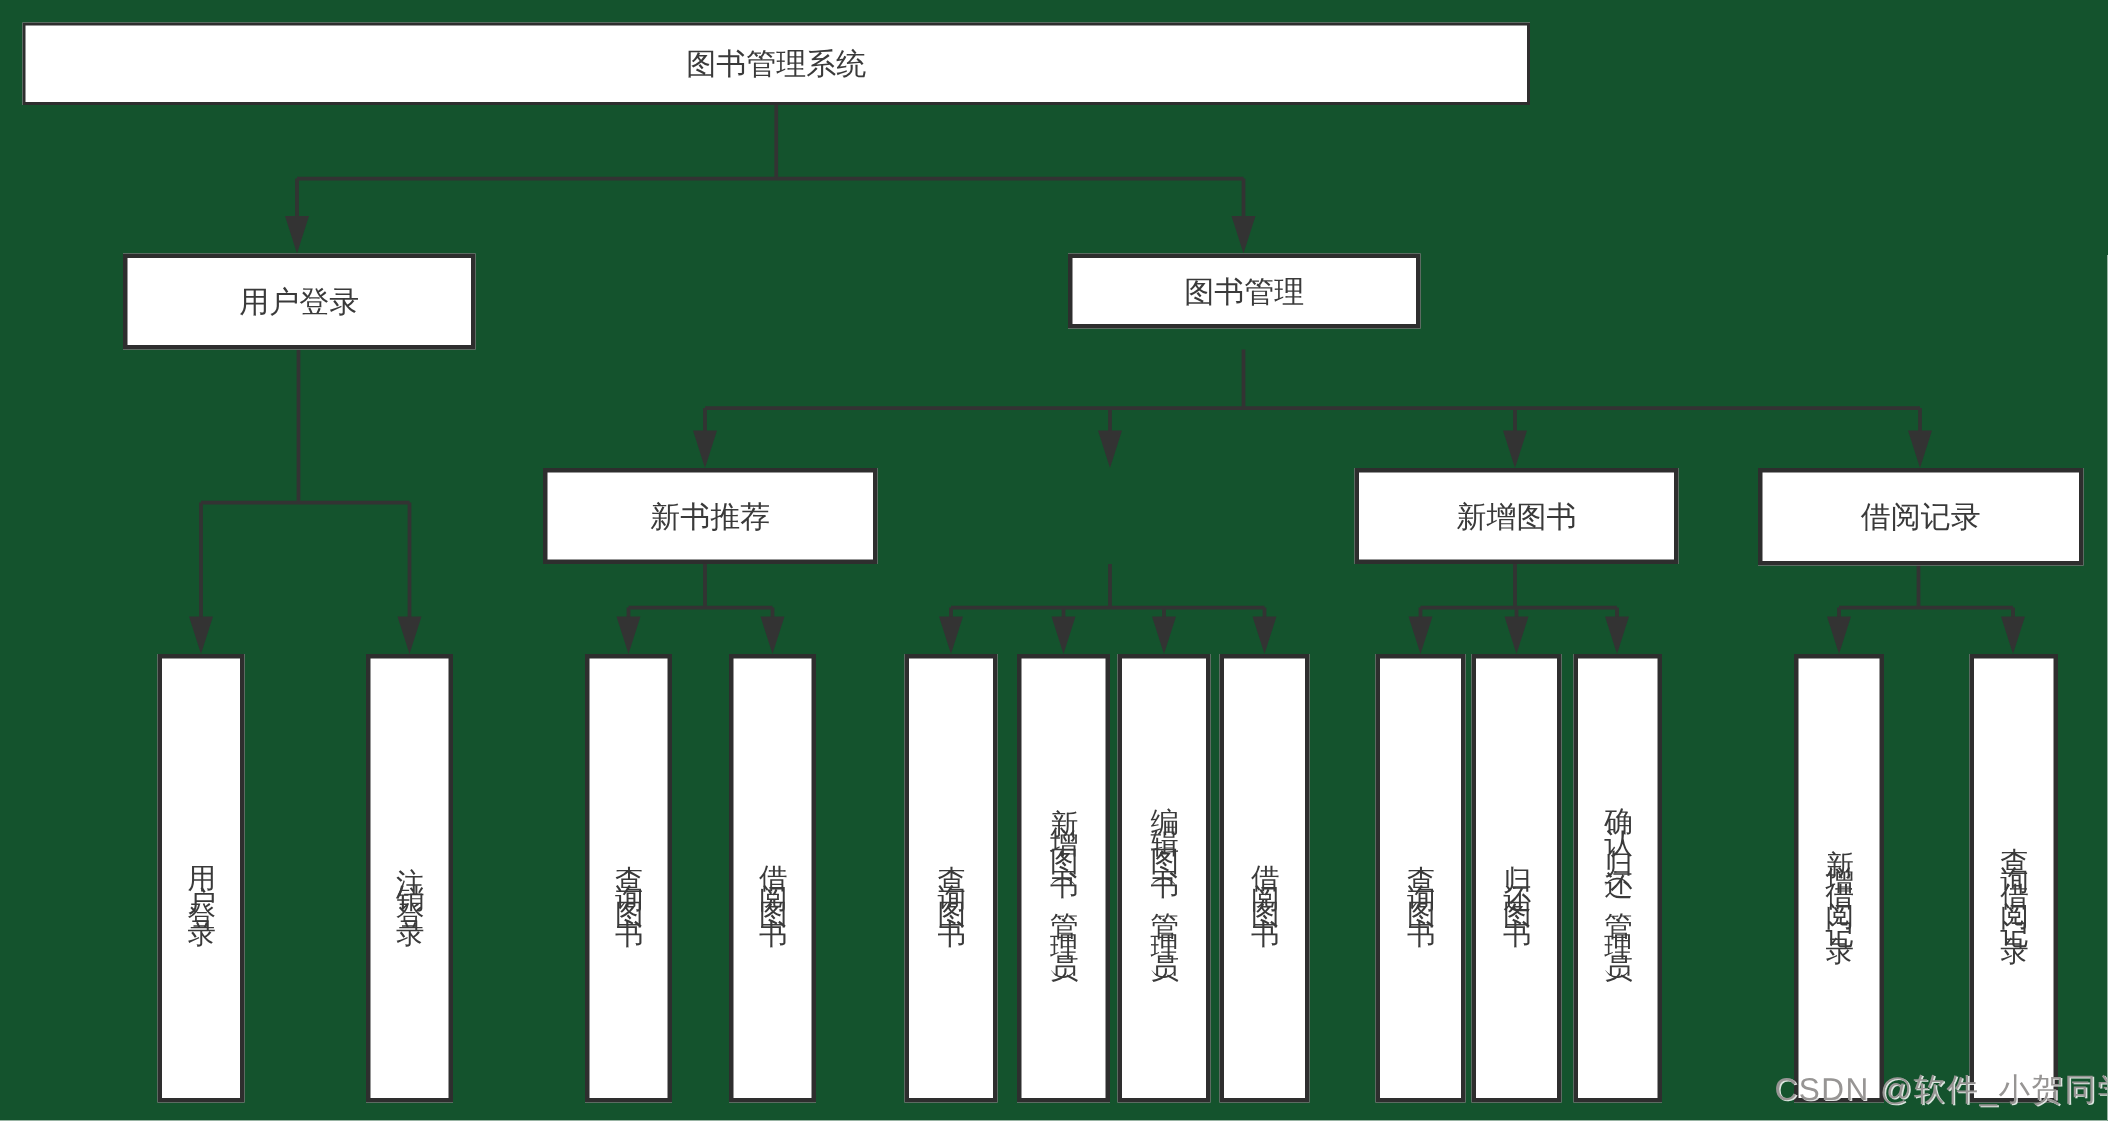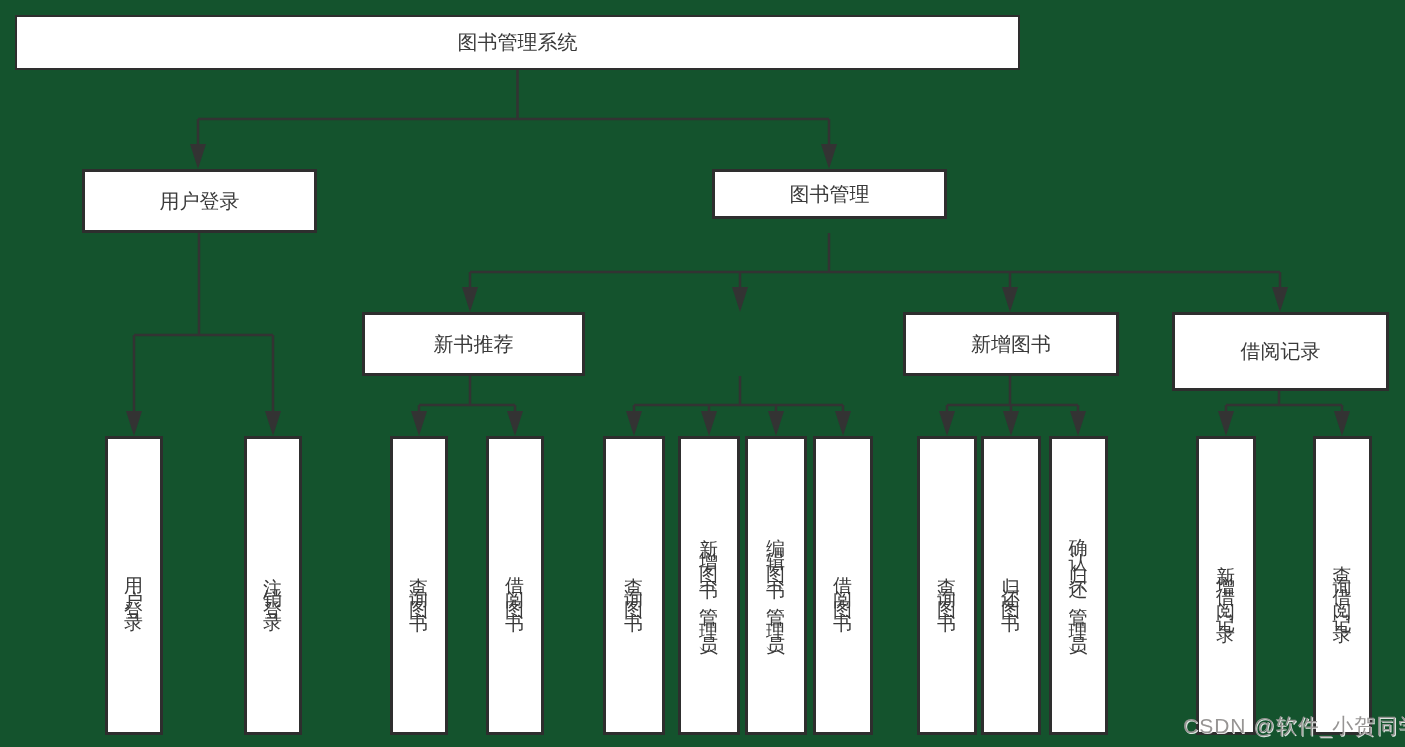--- a/index.html
+++ b/index.html
@@ -100,21 +100,21 @@
   <div class="box hnode" style="left:712px; top:169px; width:235px; height:50px;">
     <span>图书管理</span>
   </div>
 
   <div class="box hnode" style="left:362px; top:312px; width:223px; height:64px;">
     <span>新书推荐</span>
   </div>
   <div class="box hnode" style="left:903px; top:312px; width:216px; height:64px;">
     <span>新增图书</span>
   </div>
-  <div class="box hnode" style="left:1172px; top:312px; width:217px; height:79px;">
+  <div class="box hnode" style="left:1172px; top:312px; width:217px; height:65px;">
     <span>借阅记录</span>
   </div>
 
   <div class="box leaf" style="left:105px; top:436px; width:58px; height:299px;">
     <span class="vtext">用户登录</span>
   </div>
   <div class="box leaf" style="left:244px; top:436px; width:58px; height:299px;">
     <span class="vtext">注销登录</span>
   </div>
 

